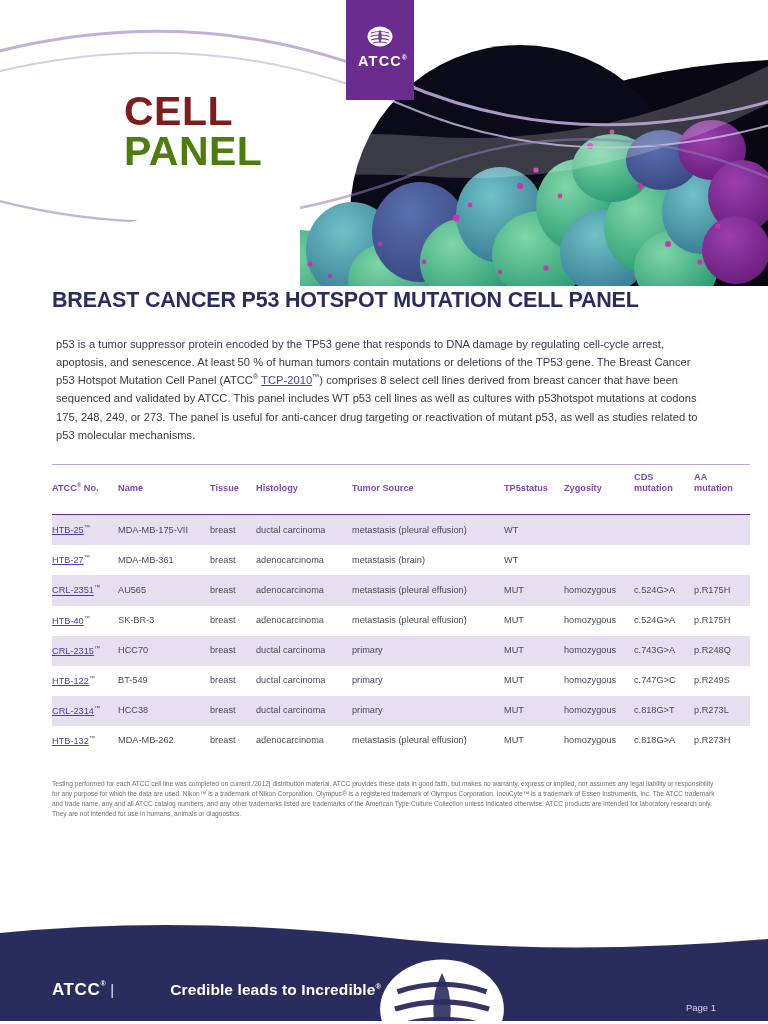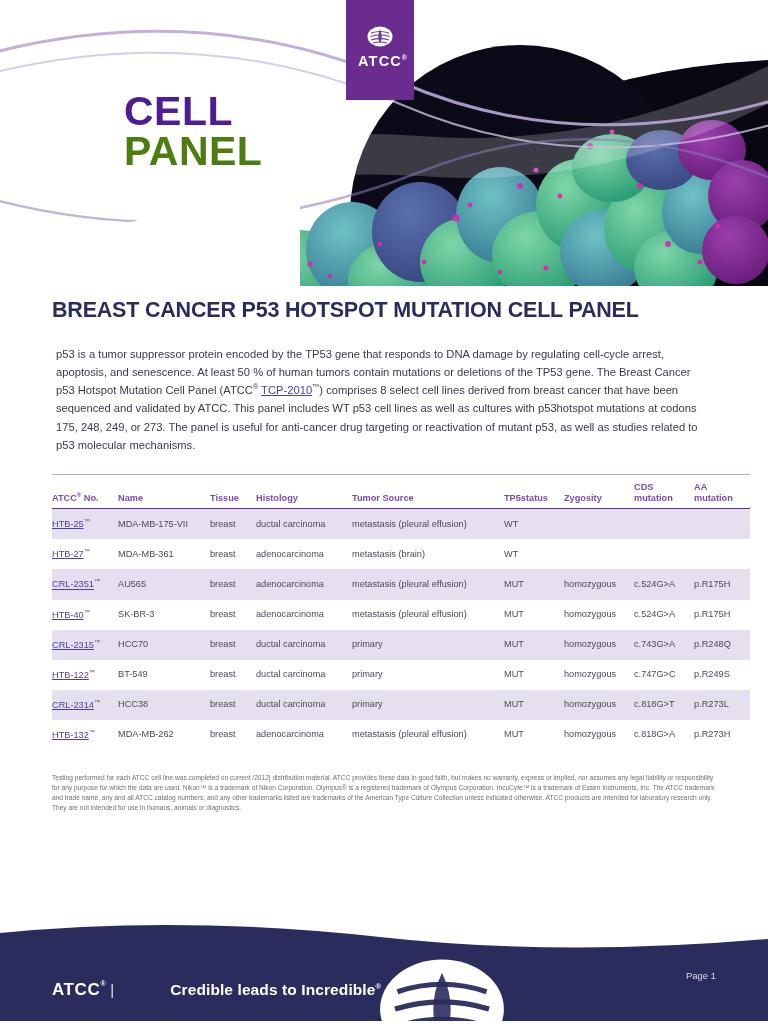--- a/index.html
+++ b/index.html
@@ -22,42 +22,42 @@
     background:#6a2d8f;z-index:6;
     display:flex;flex-direction:column;align-items:center;justify-content:flex-start;
     padding-top:26px;box-sizing:border-box;
   }
   .atcc-tab .logo-oval{width:26px;height:21px;position:relative;}
   .tab-word{color:#fff;font-size:14.5px;font-weight:bold;letter-spacing:1.2px;margin-top:6px;position:relative;}
   .tab-word sup{font-size:7px;position:absolute;top:1px;right:-6px;}
 
   
   .hero-title{position:absolute;left:124px;top:92px;z-index:7;line-height:0.97;}
-  .hero-title .l1{font-size:41px;font-weight:bold;color:#4c1d95;letter-spacing:0.5px;display:block;}
+  .hero-title .l1{font-size:41px;font-weight:bold;color:#7f1d1d;letter-spacing:0.5px;display:block;}
   .hero-title .l2{font-size:41px;font-weight:bold;color:#4d7c0f;letter-spacing:0.5px;display:block;}
 
   
-  .content{position:absolute;left:0;top:282px;width:768px;}
+  .content{position:absolute;left:0;top:272px;width:768px;}
   .doc-title{
     margin:0;padding:16px 52px 0 52px;
     font-size:21.5px;font-weight:bold;color:#2b2c5e;letter-spacing:-0.2px;
   }
   .intro{
     margin:4px;padding:18px 52px 0 52px;
     font-size:11.2px;line-height:1.62;color:#3a3a4a;text-align:left;
   }
   .intro .lnk{color:#4b3fa0;text-decoration:underline;}
   .intro sup{font-size:7.2px;vertical-align:super;}
 
   
   .table-wrap{padding:16px 52px 0 52px;}
   table.panel{width:100%;border-collapse:collapse;table-layout:fixed;}
   table.panel thead th{
     font-size:9.2px;font-weight:bold;color:#7b4bb5;text-align:left;
-    vertical-align:bottom;padding:0 4px 4px 0;line-height:1.22;
+    vertical-align:bottom;padding:0 4px 20px 0;line-height:1.22;
     border-top:1px solid #b9a7d6;
     padding-top:7px;
   }
   table.panel thead tr th{border-bottom:1.6px solid #6a2d8f;}
   table.panel thead th sup{font-size:6px;vertical-align:super;}
   table.panel tbody td{
     font-size:9.2px;color:#4a4a58;padding:9px 4px 9px 0;
     vertical-align:middle;line-height:1.2;border:0;
   }
   table.panel tbody tr.shade td{background:#e6dff0;}
@@ -88,21 +88,21 @@
     padding:18px 52px 0 52px;box-sizing:border-box;
   }
   .brand{display:flex;flex-direction:column;align-items:flex-start;}
   .brand .logo-oval-sm{width:24px;height:20px;position:relative;margin-left:6px;margin-bottom:3px;}
   .brand-line{display:flex;align-items:baseline;color:#ffffff;}
   .brand-line .a{font-size:17px;font-weight:bold;letter-spacing:0.6px;position:relative;}
   .brand-line .a sup{font-size:7px;position:absolute;top:0;right:-6px;}
   .brand-line .bar{margin:0 8px 0 10px;font-size:15px;opacity:.85;font-weight:300;}
   .brand-line .tag{font-size:15.5px;font-weight:bold;letter-spacing:0.1px;position:relative;margin-left:48px;}
   .brand-line .tag sup{font-size:7.5px;vertical-align:super;}
-  .pageno{color:#dcd9ea;font-size:9.5px;align-self:flex-end;margin-bottom:40px;}
+  .pageno{color:#dcd9ea;font-size:9.5px;align-self:flex-end;margin-bottom:8px;}
 </style>
 </head>
 <body>
 
 <div class="page">
 
   <div class="hero">
     <svg class="hero-svg" viewBox="0 0 768 286" preserveAspectRatio="none">
       <defs>
         <clipPath id="heroClip">

